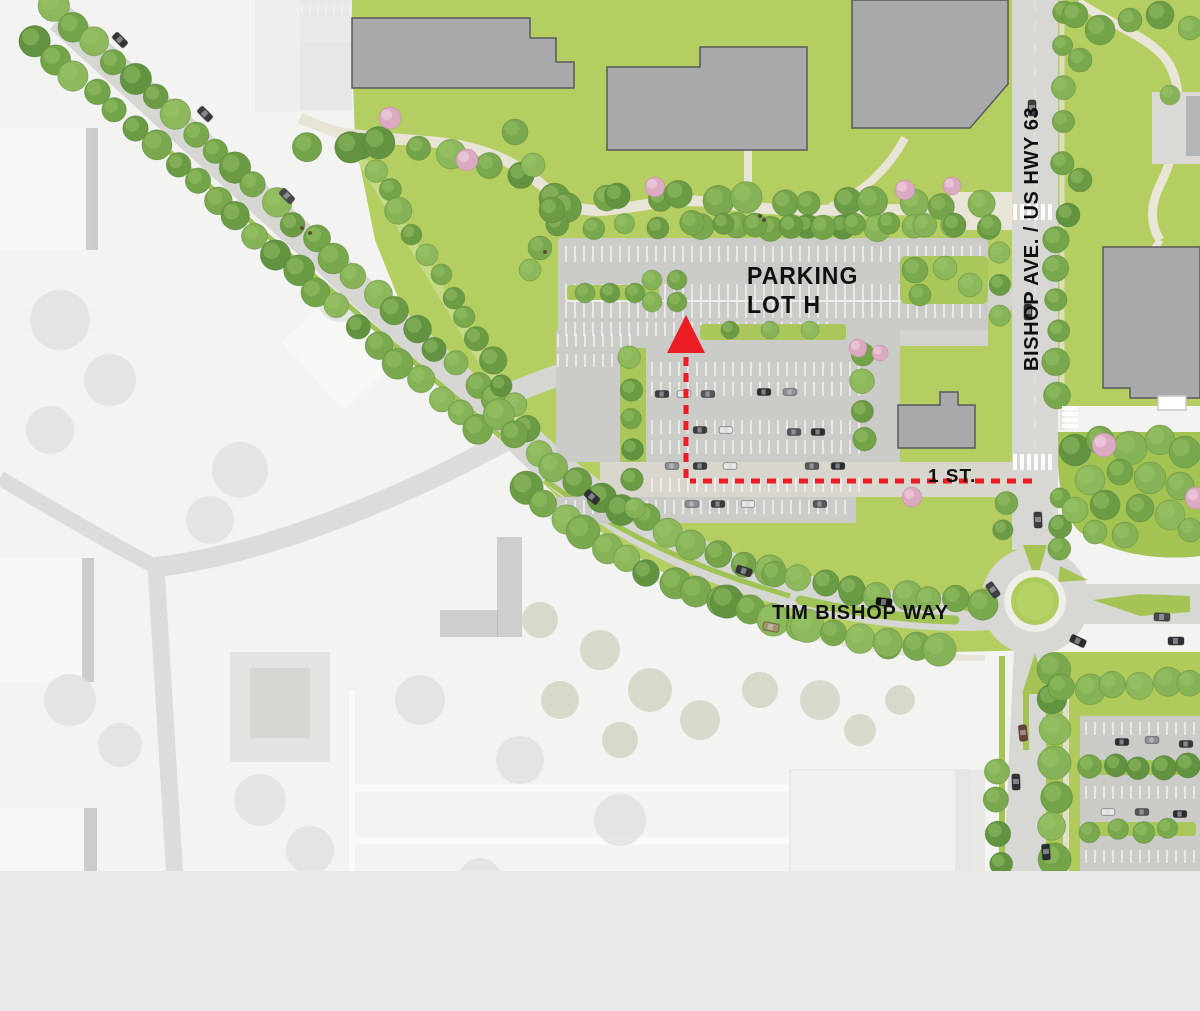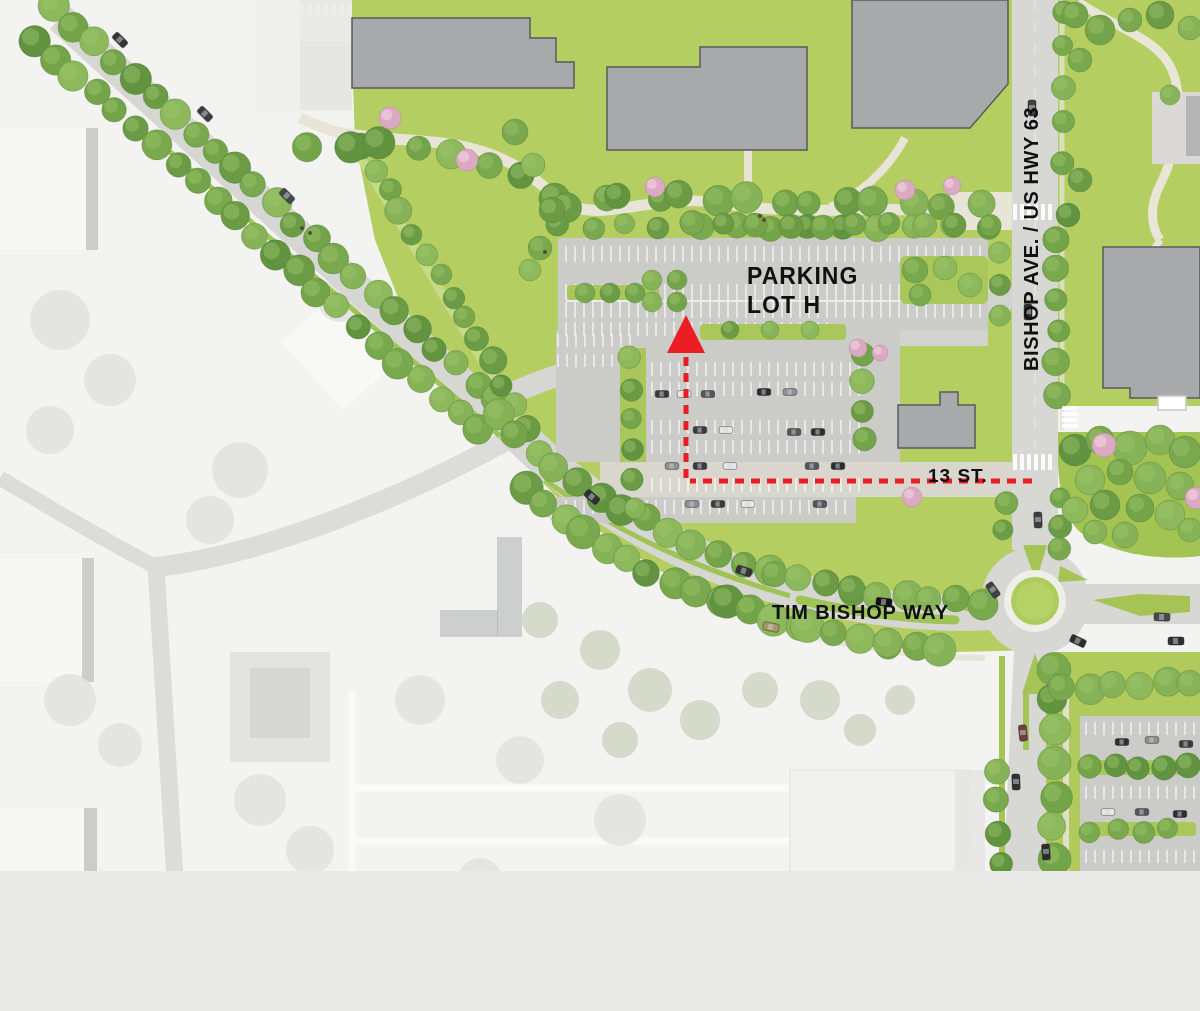--- a/index.html
+++ b/index.html
@@ -1315,15 +1315,15 @@
     <line x1="686" y1="478" x2="686" y2="352" stroke="#ec1c24" stroke-width="5" stroke-dasharray="9 7"></line>
     <polygon points="686,315 667,353 705,353" fill="#ec1c24"></polygon>
   </g>
 </svg>
 
   <div class="lbl" id="lbl-parking">
     <div>PARKING</div>
     <div>LOT H</div>
   </div>
   <div class="lbl" id="lbl-bishop">BISHOP AVE. / US HWY 63</div>
-  <div class="lbl" id="lbl-13st">13 ST.</div>
+  <div class="lbl" id="lbl-13st">1 ST.</div>
   <div class="lbl" id="lbl-tbw">TIM BISHOP WAY</div>
 </div>
 
 </body></html>

